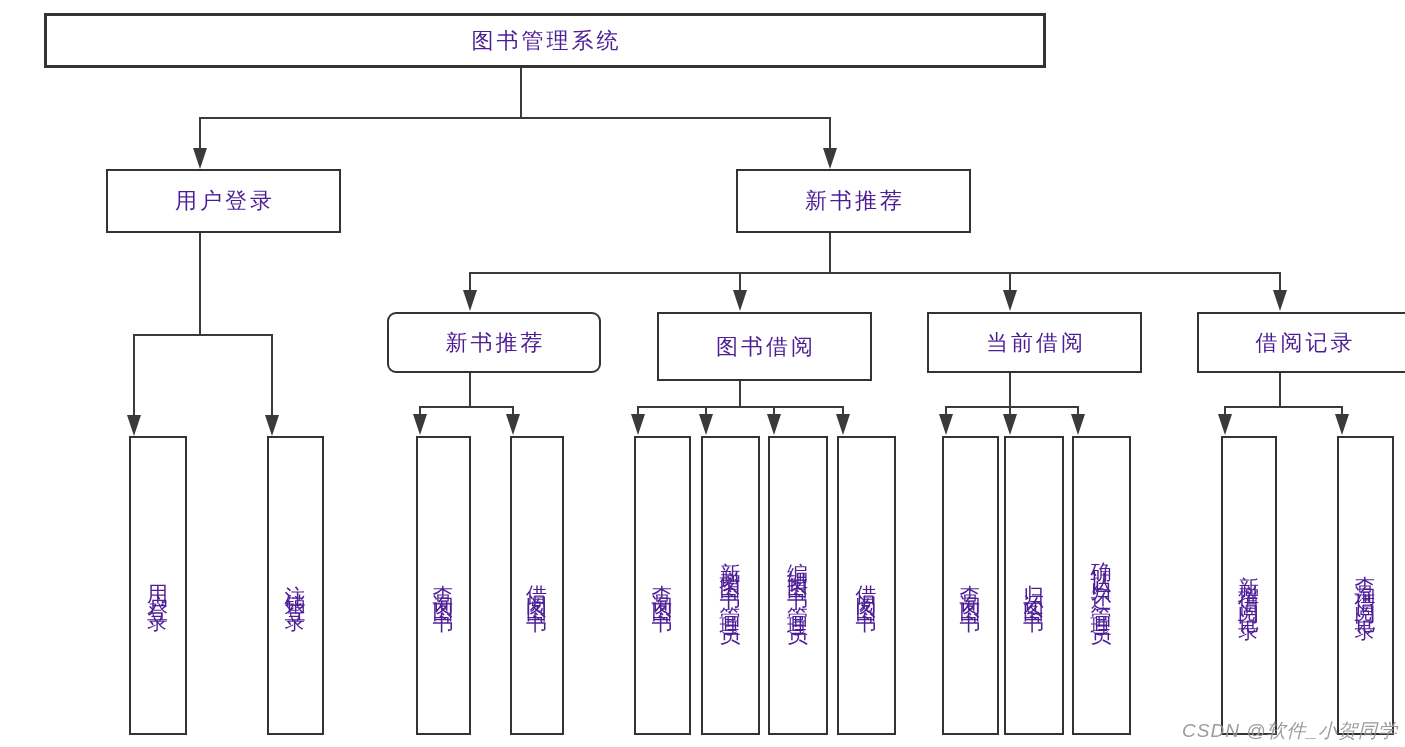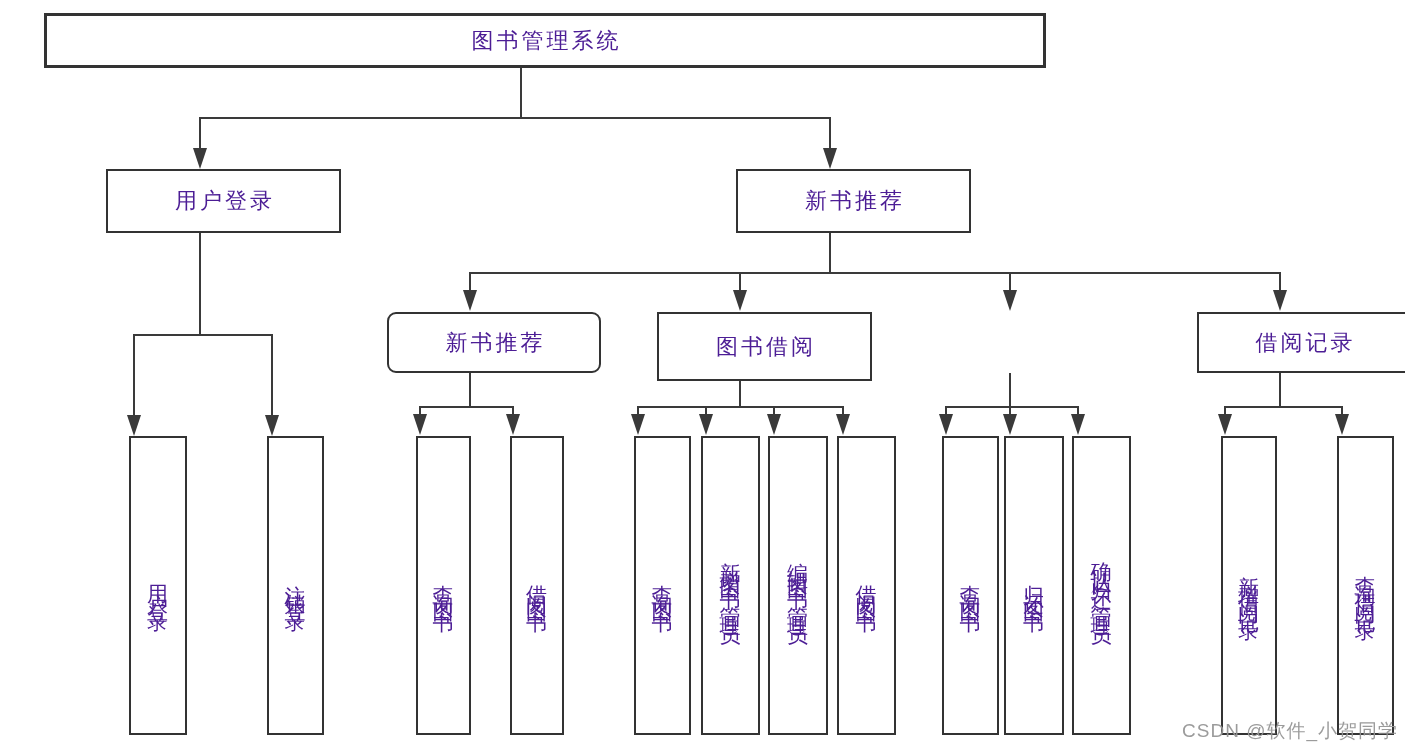--- a/index.html
+++ b/index.html
@@ -40,20 +40,21 @@
     white-space: nowrap;
   }
   .watermark {
     position: absolute;
     right: 7px;
     bottom: 3px;
     font-size: 19px;
     letter-spacing: 1px;
     color: rgba(150, 150, 150, 0.95);
     z-index: 10;
+    font-style: italic;
   }
 </style>
 </head>
 <body>
 
 <div class="canvas">
 
   <svg class="connectors" viewBox="0 0 1405 747" xmlns="http://www.w3.org/2000/svg">
     <g stroke="#3a3a3a" stroke-width="2" fill="none">
 
@@ -120,20 +121,21 @@
     </g>
   </svg>
 
   <div class="node hbox root-box" style="left:20px; top:13px; width:1002px; height:55px;">图书管理系统</div>
 
   <div class="node hbox" style="left:82px; top:169px; width:235px; height:64px;">用户登录</div>
   <div class="node hbox" style="left:712px; top:169px; width:235px; height:64px;">新书推荐</div>
 
   <div class="node hbox" style="left:363px; top:312px; width:214px; height:61px;border-radius:9px;">新书推荐</div>
   <div class="node hbox" style="left:633px; top:312px; width:215px; height:69px;">图书借阅</div>
+  <div class="node hbox" style="left:903px; top:312px; width:215px; height:61px;">当前借阅</div>
   <div class="node hbox" style="left:1173px; top:312px; width:214px; height:61px;">借阅记录</div>
 
   <div class="node leaf" style="left:105px; top:436px; width:58px; height:299px;">
     <span class="vtext">用户登录</span>
   </div>
   <div class="node leaf" style="left:243px; top:436px; width:57px; height:299px;">
     <span class="vtext">注销登录</span>
   </div>
 
   <div class="node leaf" style="left:392px; top:436px; width:55px; height:299px;">

